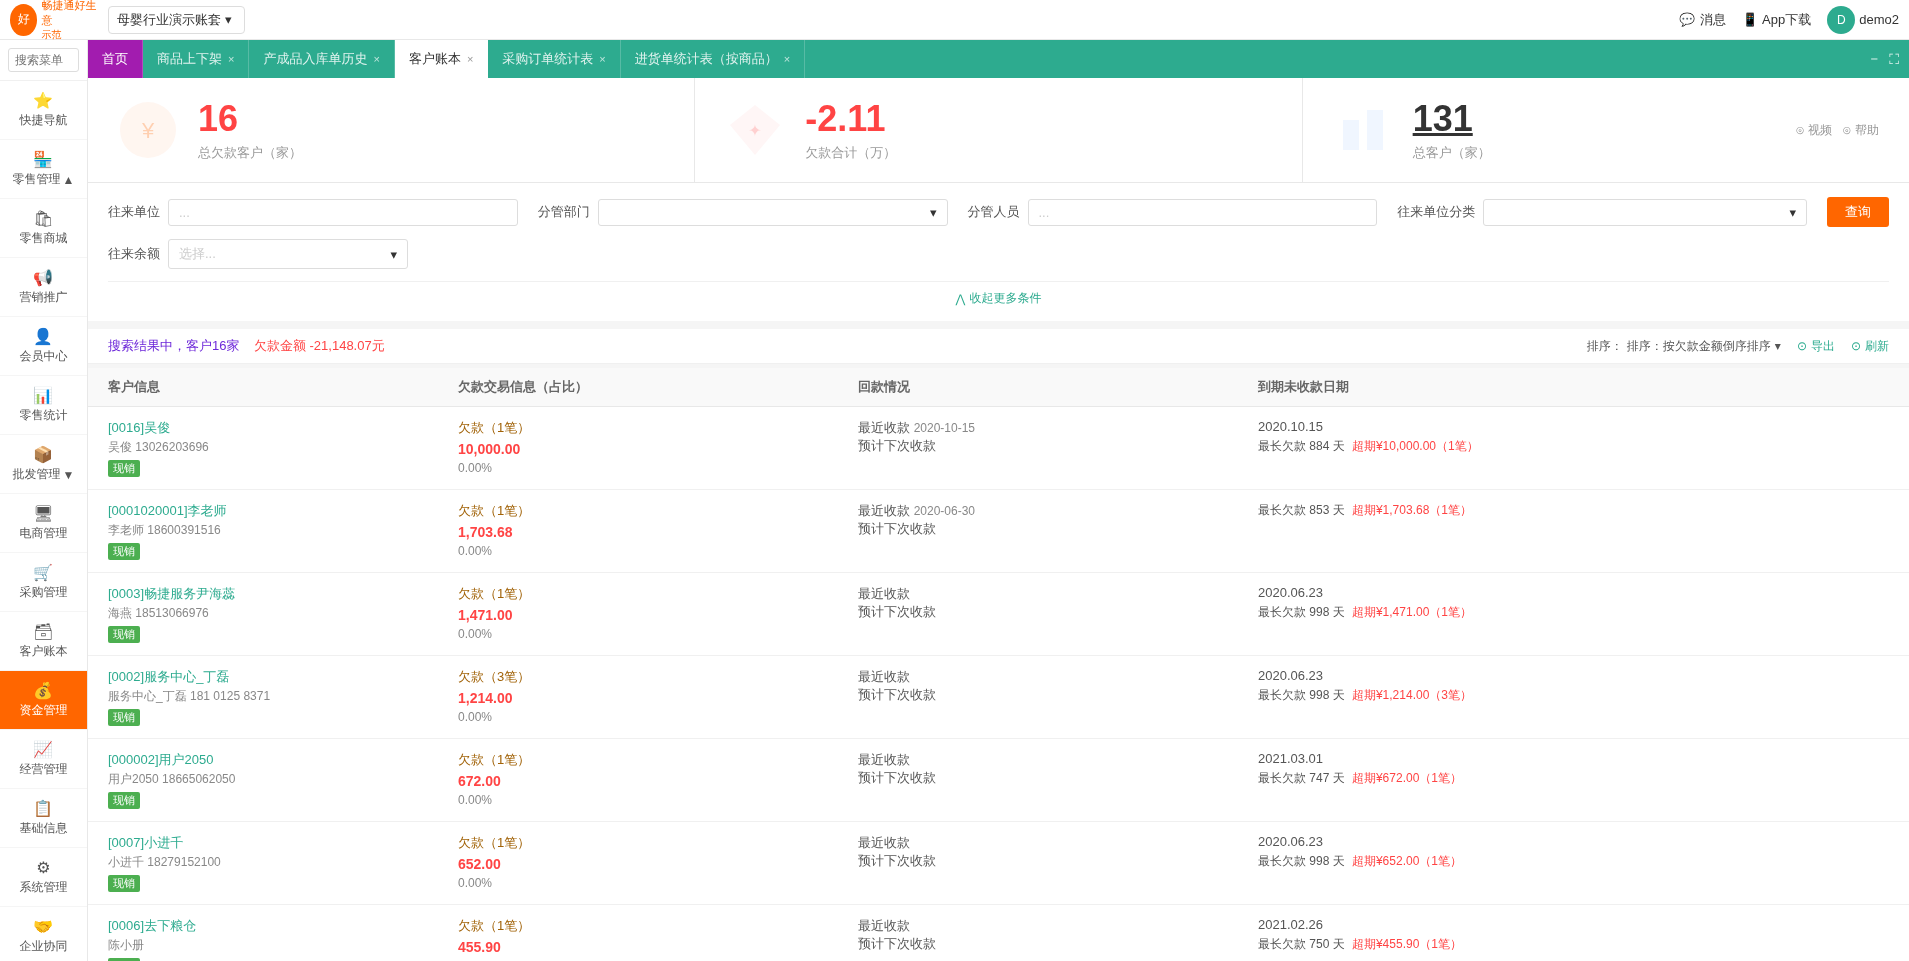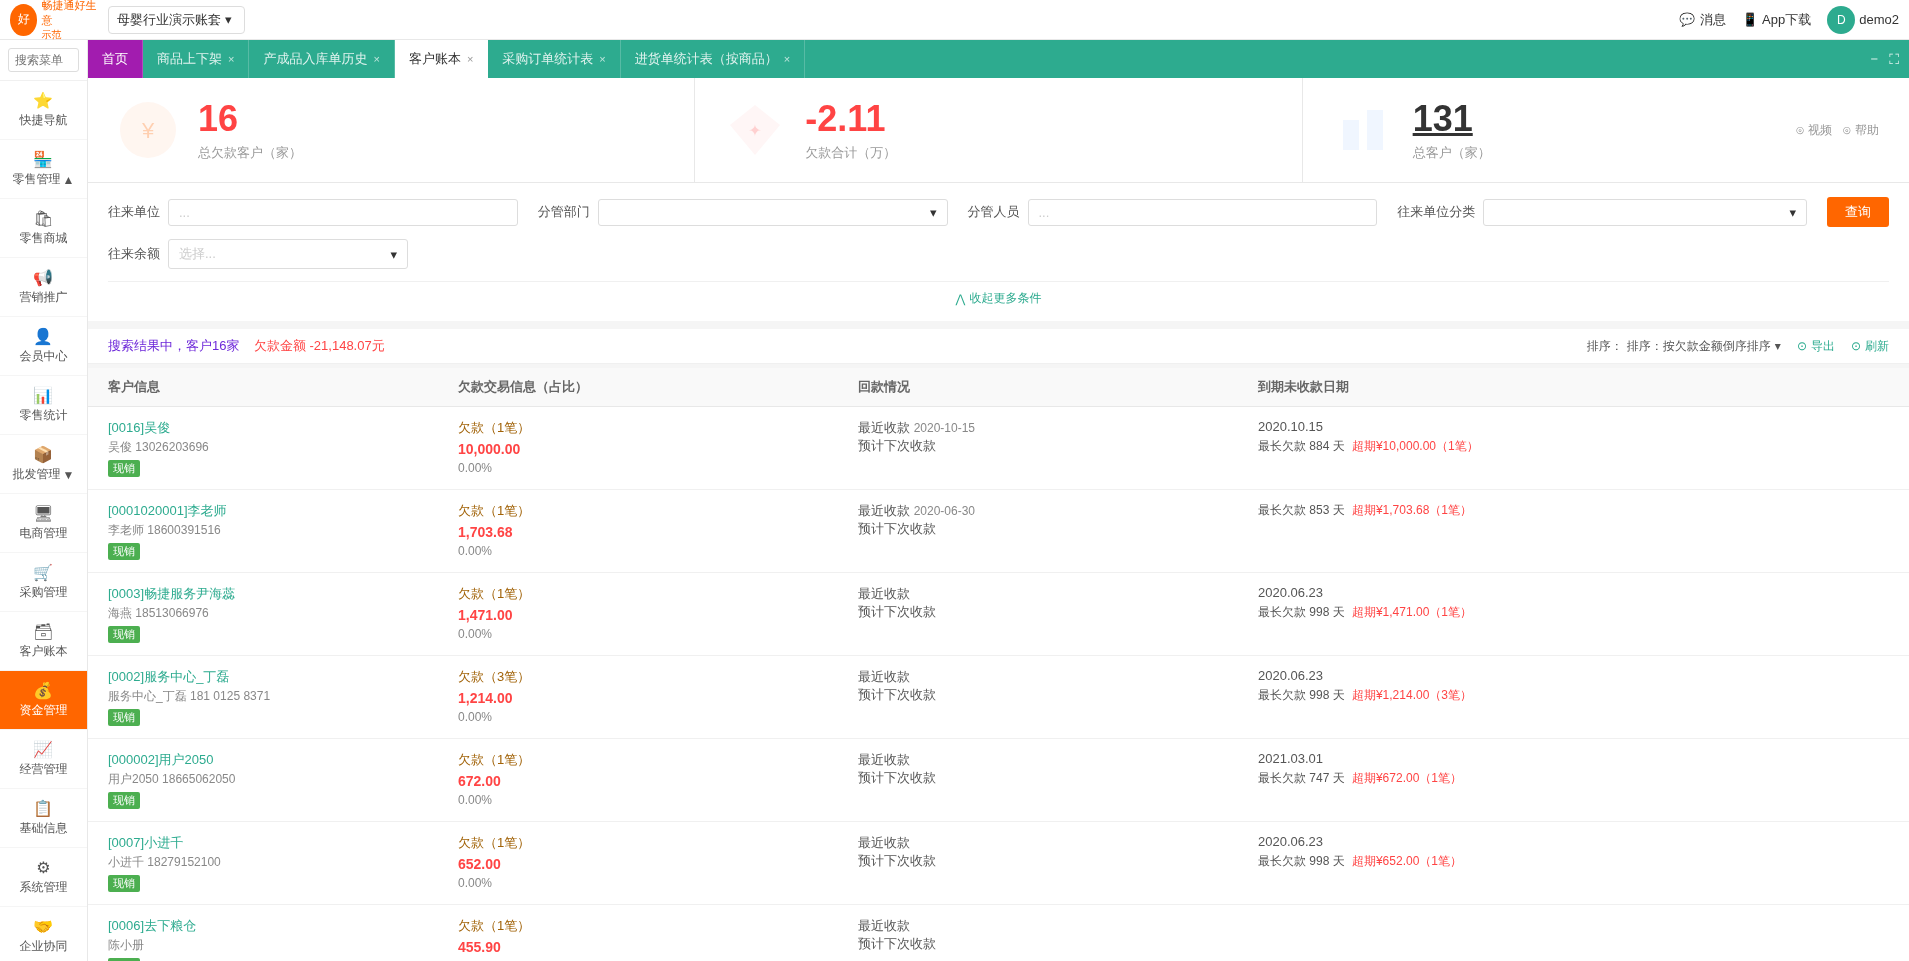--- a/index.html
+++ b/index.html
@@ -505,19 +505,26 @@
             </div>
             <div>
               <div class="debt-count">欠款（1笔）</div>
               <div class="debt-amount">455.90</div>
               <div class="debt-percent">0.00%</div>
             </div>
             <div>
               <div><span class="recovery-label">最近收款</span></div>
               <div class="recovery-label">预计下次收款</div>
             </div>
+            <div>
+              <div class="overdue-date">2021.02.26</div>
+              <div>
+                <span class="overdue-days">最长欠款 750 天</span>
+                &nbsp;<span class="overdue-link">超期¥455.90（1笔）</span>
+              </div>
+            </div>
           </div>
 
         </div>
       </div>
     </div>
   </div>
 </div>
 
 </body></html>

